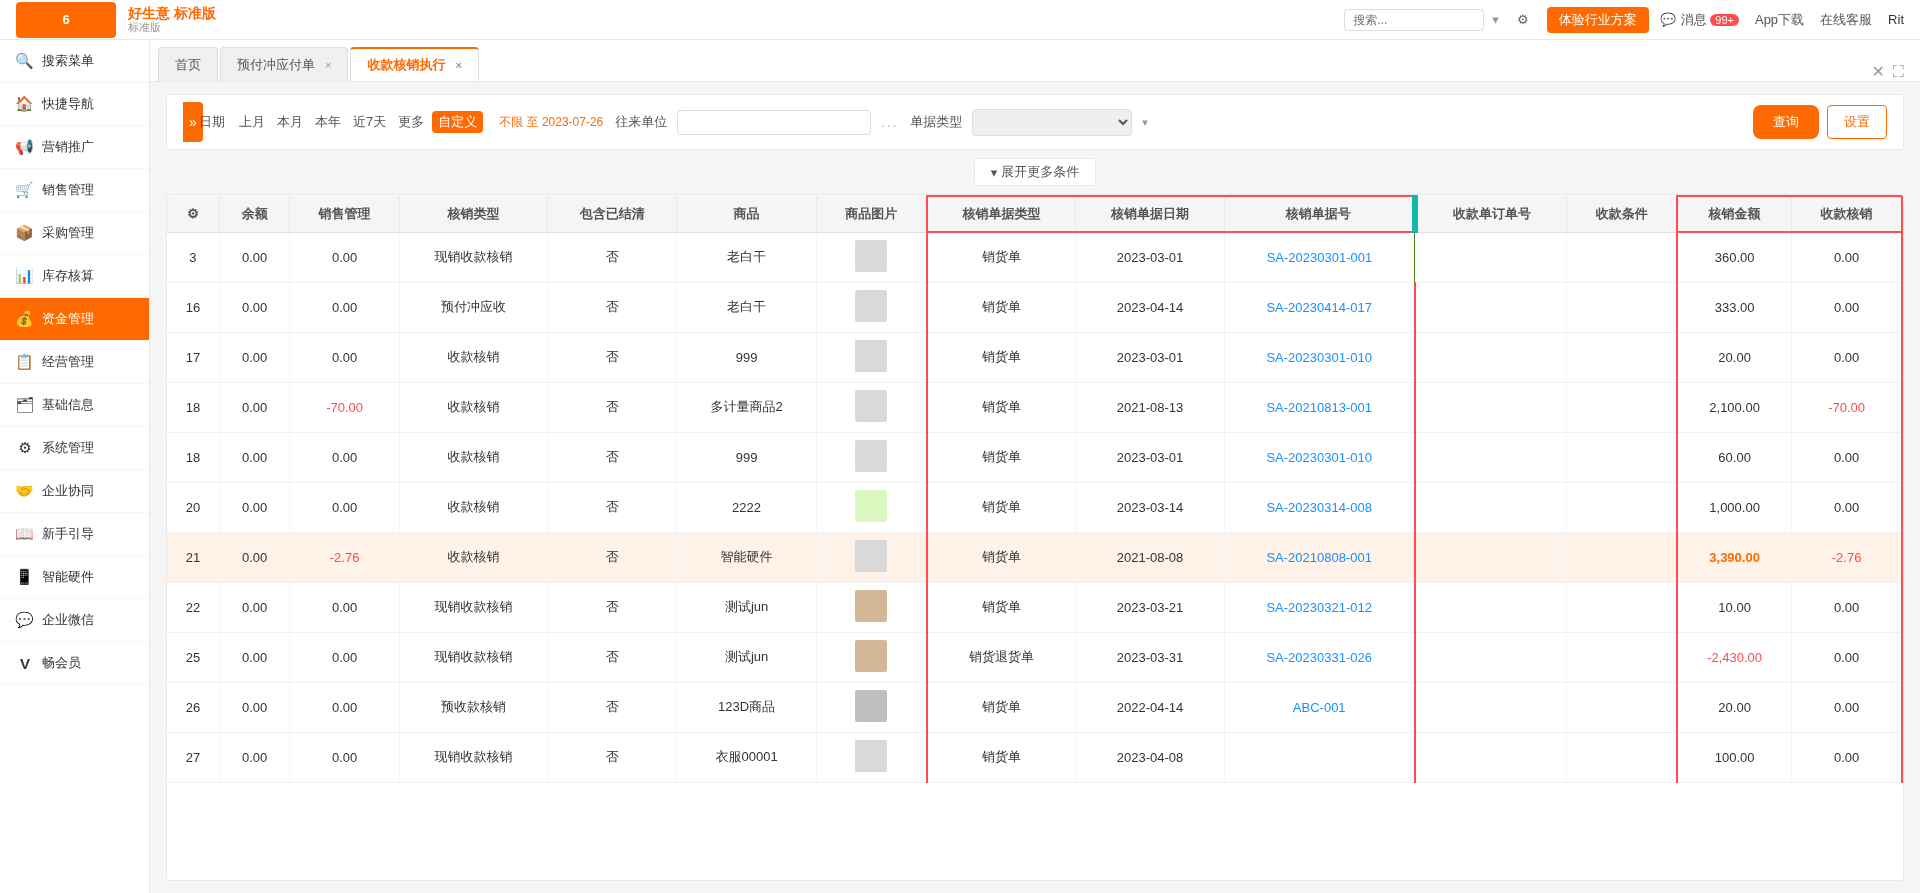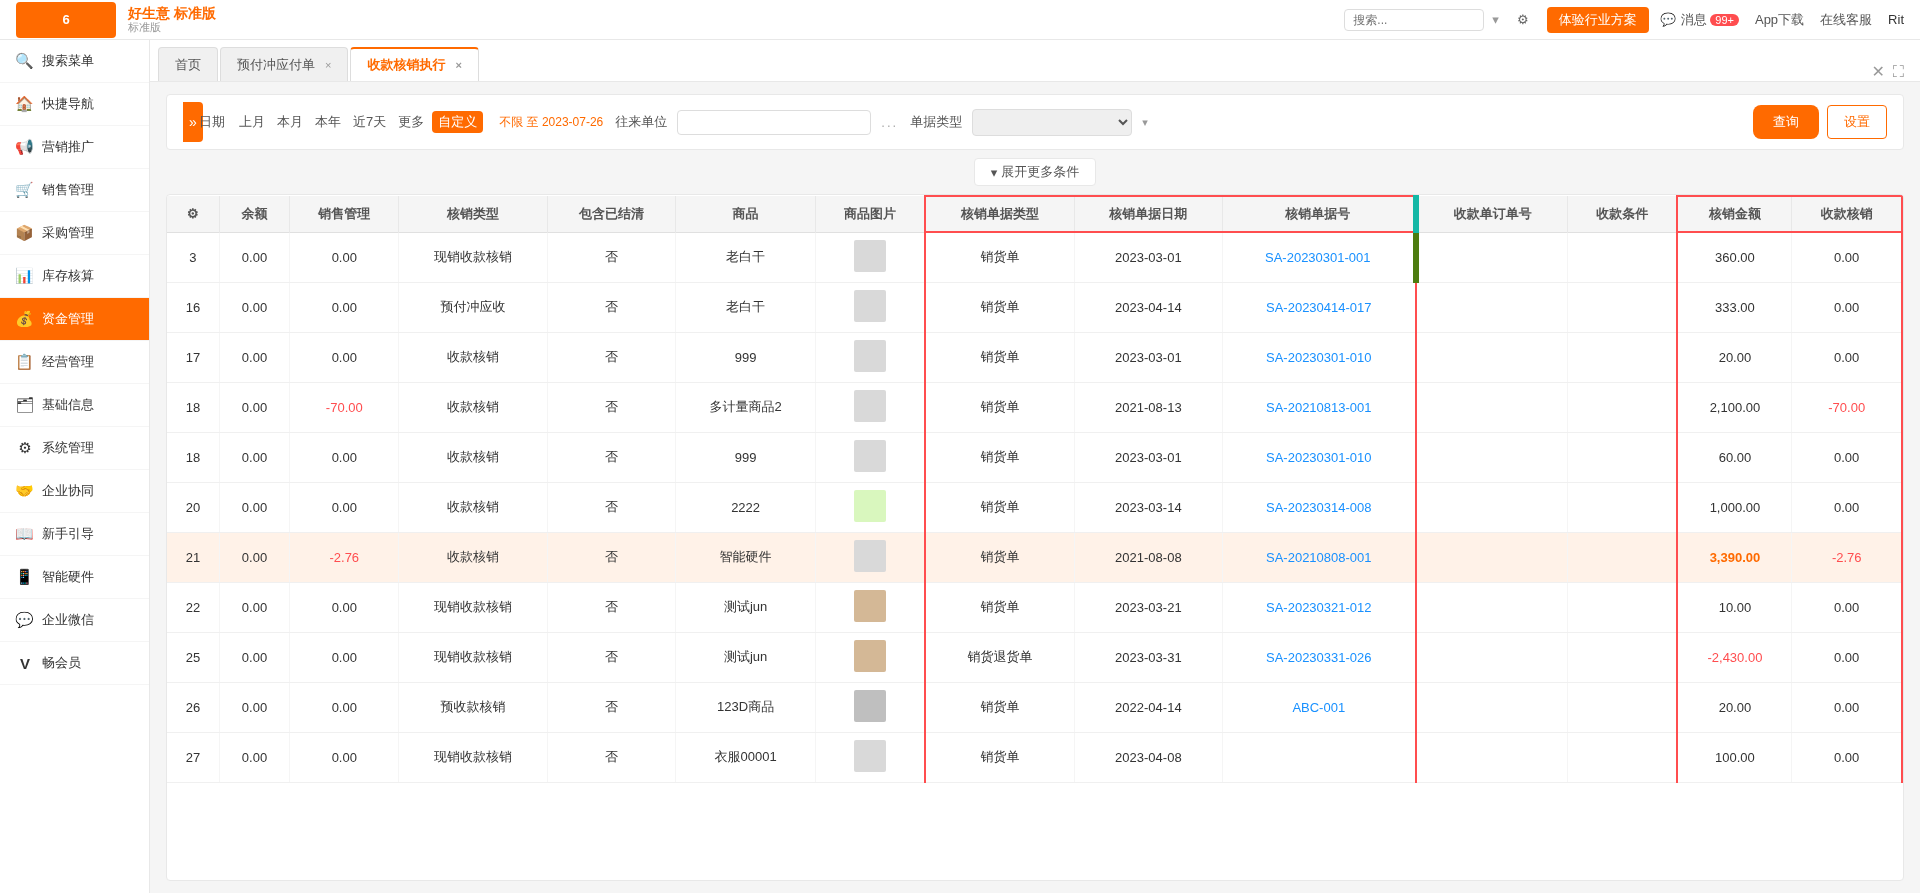--- a/index.html
+++ b/index.html
@@ -261,21 +261,21 @@
           <tr>
                 <td style="" class="">3</td>
                 <td style="" class="">0.00</td>
                 <td style="" class="">0.00</td>
                 <td style="" class="">现销收款核销</td>
                 <td style="" class="">否</td>
                 <td style="" class="">老白干</td>
                 <td style="" class=""><span class="img-placeholder" style="background:#d9d9d9;"></span></td>
                 <td style="border-left:2px solid #ff4d4f;">销货单</td>
                 <td>2023-03-01</td>
-                <td style="border-right:6px solid #4d7c0f;margin-top:8px;"><a class="link-text" href="#">SA-20230301-001</a></td>
+                <td style="border-right:1px solid #4d7c0f;margin-top:8px;"><a class="link-text" href="#">SA-20230301-001</a></td>
                 <td style="" class=""></td>
                 <td style="" class=""></td>
                 <td style="border-left:2px solid #ff4d4f;">360.00</td>
                 <td style="border-right:2px solid #ff4d4f;">0.00</td>
               </tr>
               <tr>
                 <td style="" class="">16</td>
                 <td style="" class="">0.00</td>
                 <td style="" class="">0.00</td>
                 <td style="" class="">预付冲应收</td>

